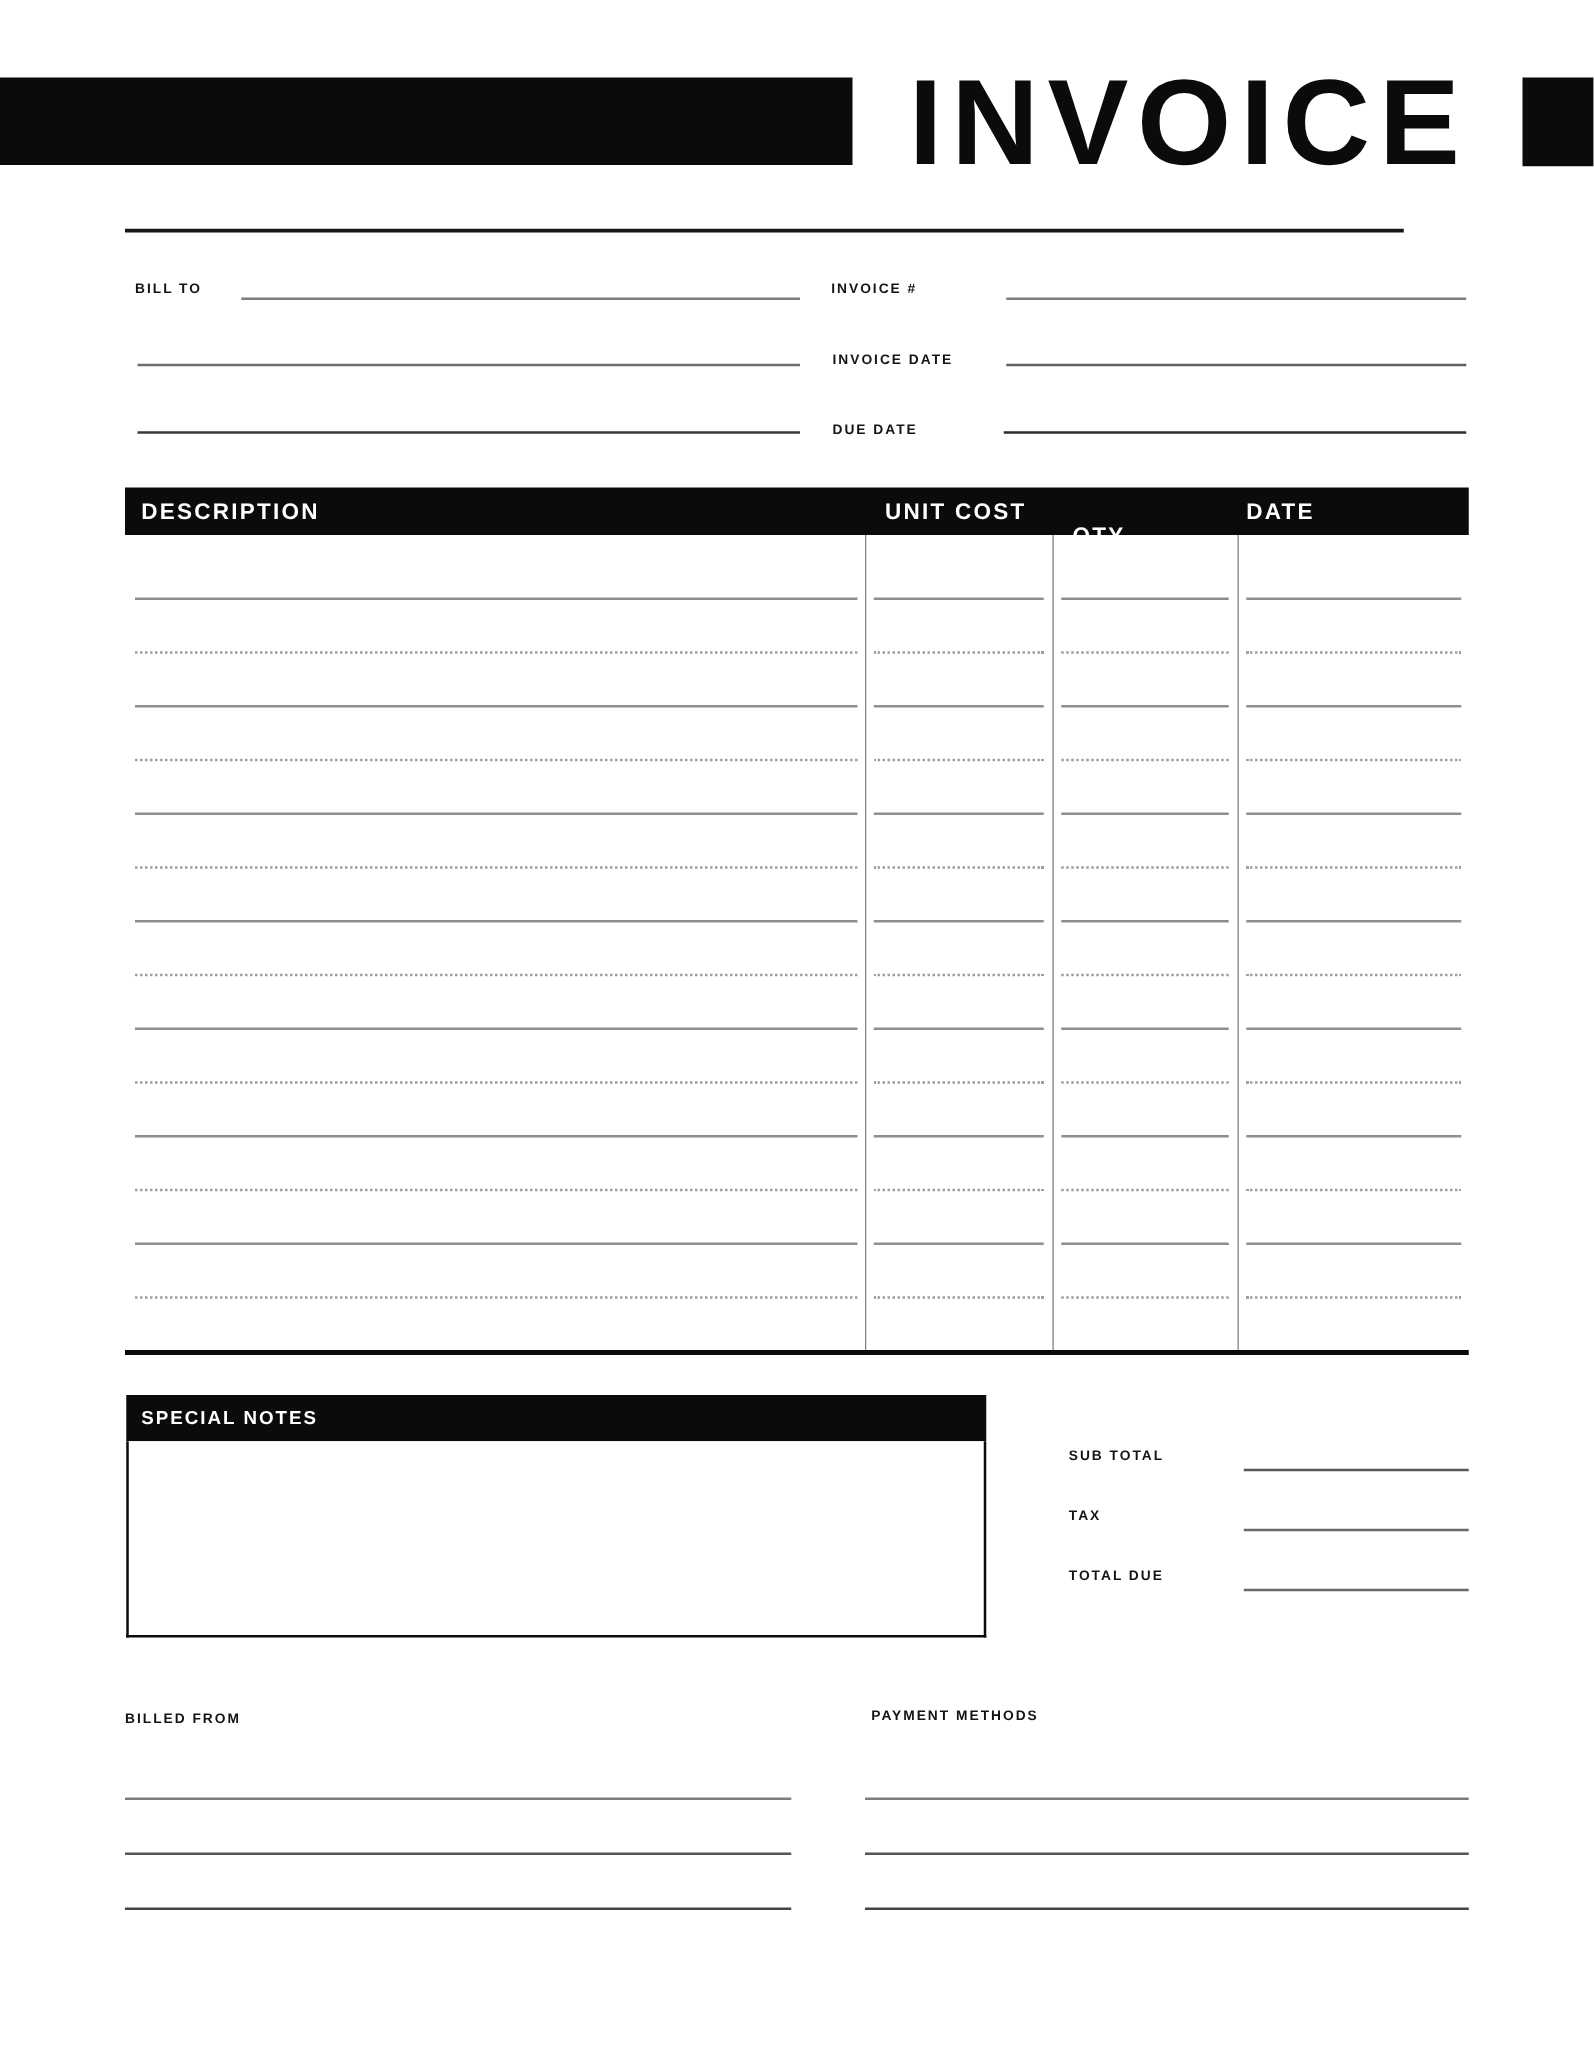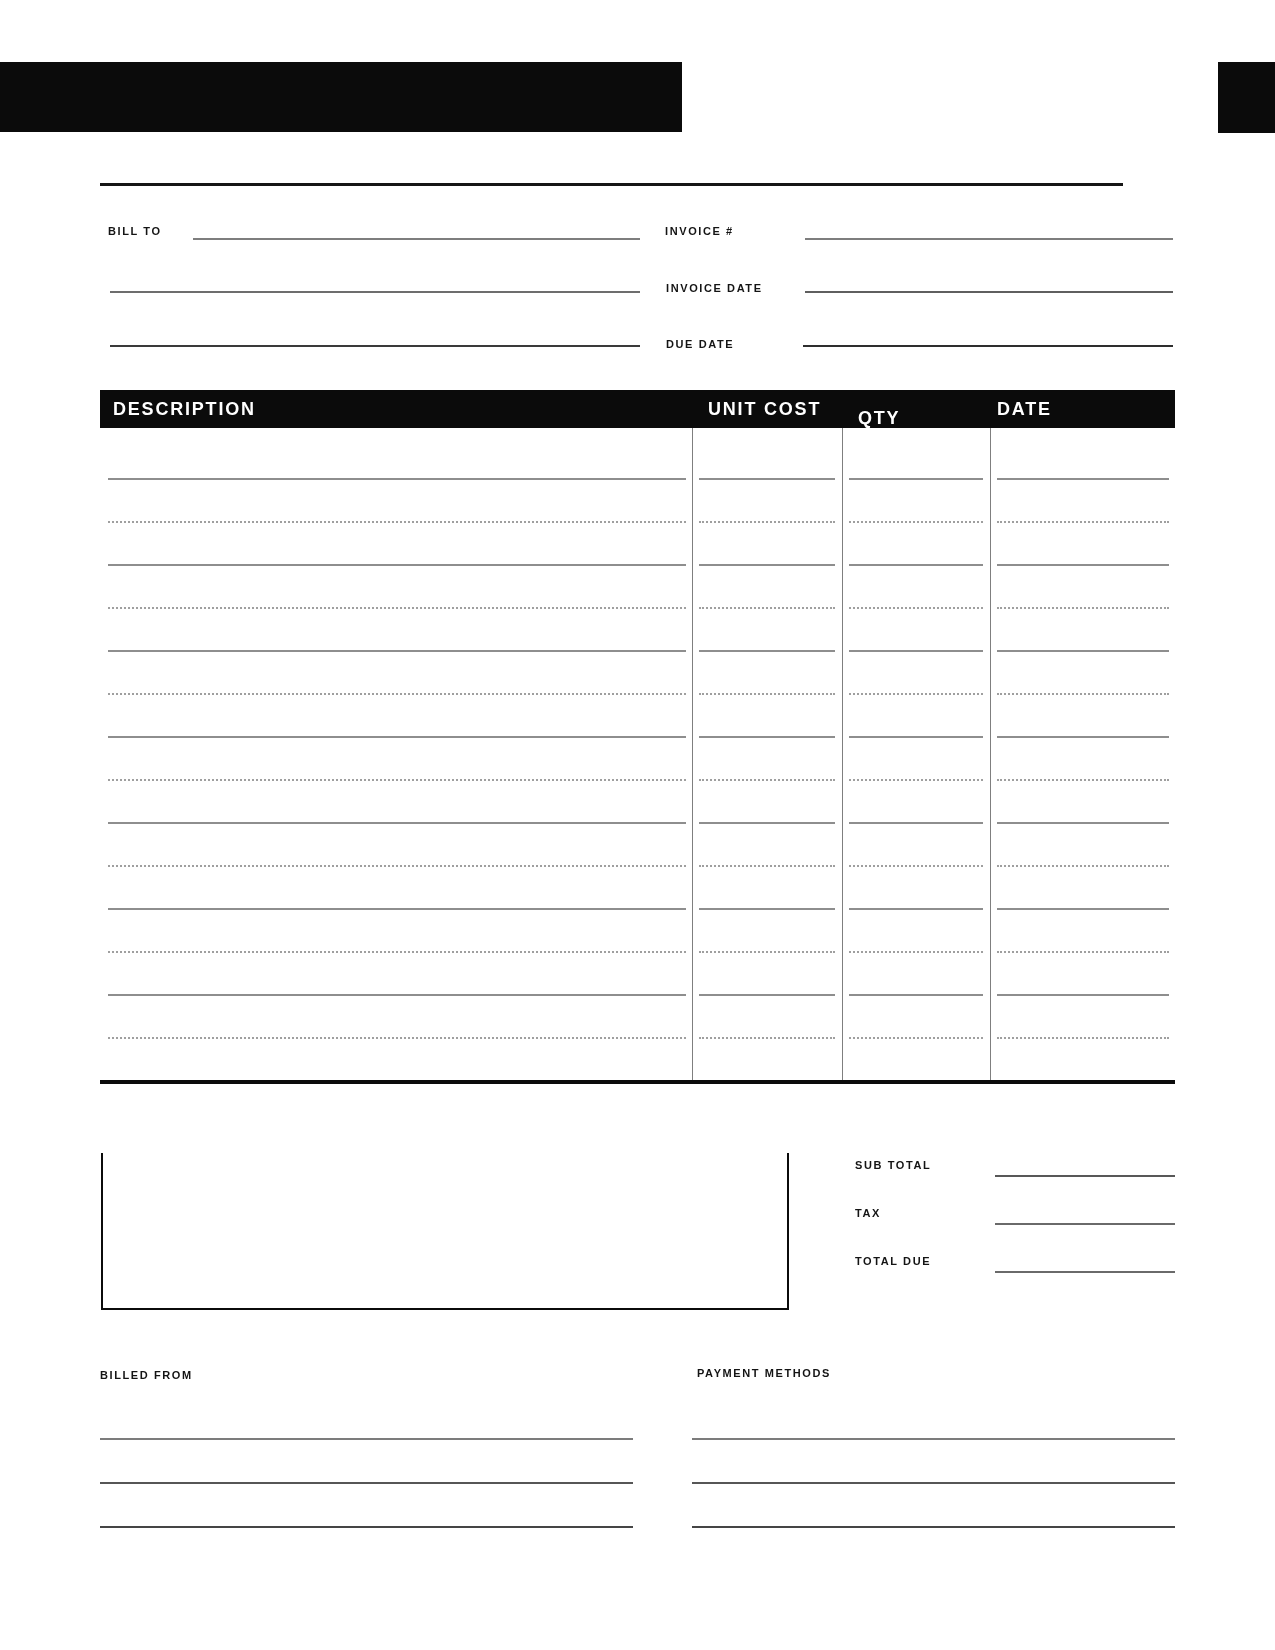--- a/index.html
+++ b/index.html
@@ -28,20 +28,21 @@
   }
   #notes-box{border:2px solid #0b0b0b;border-top:none;background:#fff;}
   .colhead{position:absolute;display:flex;align-items:center;}
 </style>
 </head>
 <body>
 
 <div id="page">
 
   <div class="abs bar" style="left:0;top:62px;width:682px;height:70px;"></div>
+  <div id="title" class="abs" style="left:727px;top:62px;height:71px;">INVOICE</div>
   <div class="abs bar" style="left:1218px;top:62px;width:57px;height:71px;"></div>
 
   <div class="abs" style="left:100px;top:183px;width:1023px;height:0;border-top:3px solid #161616;"></div>
 
   <div class="abs label" style="left:108px;top:224px;">BILL TO</div>
   <div class="abs wline" style="left:193px;top:238px;width:447px;border-top-color:#7e7e7e;"></div>
   <div class="abs wline" style="left:110px;top:291px;width:530px;border-top-color:#6d6d6d;"></div>
   <div class="abs wline" style="left:110px;top:345px;width:530px;border-top-color:#3a3a3a;"></div>
 
   <div class="abs label" style="left:665px;top:224px;">INVOICE #</div>
@@ -49,21 +50,21 @@
 
   <div class="abs label" style="left:666px;top:281px;">INVOICE DATE</div>
   <div class="abs wline" style="left:805px;top:291px;width:368px;border-top-color:#5f5f5f;"></div>
 
   <div class="abs label" style="left:666px;top:337px;">DUE DATE</div>
   <div class="abs wline" style="left:803px;top:345px;width:370px;border-top-color:#2e2e2e;"></div>
 
   <div class="abs bar" style="left:100px;top:390px;width:1075px;height:38px;"></div>
   <div class="colhead label white" style="left:113px;top:390px;height:38px;">DESCRIPTION</div>
   <div class="colhead label white" style="left:708px;top:390px;height:38px;">UNIT COST</div>
-  <div class="colhead label white" style="left:858px;top:390px;height:56px;">QTY</div>
+  <div class="colhead label white" style="left:858px;top:400px;height:56px;">QTY</div>
   <div class="colhead label white" style="left:997px;top:390px;height:38px;">DATE</div>
 
   <div class="abs" id="table-body" style="left:100px;top:428px;width:1075px;height:656px;border-bottom:4px solid #0b0b0b;box-sizing:border-box;">
     <div class="abs vline" style="left:592px;top:0;height:652px;"></div>
     <div class="abs vline" style="left:742px;top:0;height:652px;"></div>
     <div class="abs vline" style="left:890px;top:0;height:652px;"></div>
 
   <div class="hl-solid" style="left: 8px; top: 50px; width: 578px;"></div>
       <div class="hl-solid" style="left: 599px; top: 50px; width: 136px;"></div>
       <div class="hl-solid" style="left: 749px; top: 50px; width: 134px;"></div>
@@ -115,20 +116,23 @@
       <div class="hl-solid" style="left: 8px; top: 566px; width: 578px;"></div>
       <div class="hl-solid" style="left: 599px; top: 566px; width: 136px;"></div>
       <div class="hl-solid" style="left: 749px; top: 566px; width: 134px;"></div>
       <div class="hl-solid" style="left: 897px; top: 566px; width: 172px;"></div>
       <div class="hl-dot" style="left: 8px; top: 609px; width: 578px;"></div>
       <div class="hl-dot" style="left: 599px; top: 609px; width: 136px;"></div>
       <div class="hl-dot" style="left: 749px; top: 609px; width: 134px;"></div>
       <div class="hl-dot" style="left: 897px; top: 609px; width: 172px;"></div>
     </div>
 
+  <div class="abs bar" style="left:101px;top:1116px;width:688px;height:37px;">
+    <div class="colhead label white" style="left:12px;top:0;height:37px;letter-spacing:1.6px;font-size:15px;">SPECIAL NOTES</div>
+  </div>
   <div id="notes-box" class="abs" style="left:101px;top:1153px;width:688px;height:157px;box-sizing:border-box;"></div>
 
   <div class="abs label" style="left:855px;top:1158px;">SUB TOTAL</div>
   <div class="abs wline" style="left:995px;top:1175px;width:180px;border-top-color:#585858;"></div>
 
   <div class="abs label" style="left:855px;top:1206px;">TAX</div>
   <div class="abs wline" style="left:995px;top:1223px;width:180px;border-top-color:#6a6a6a;"></div>
 
   <div class="abs label" style="left:855px;top:1254px;">TOTAL DUE</div>
   <div class="abs wline" style="left:995px;top:1271px;width:180px;border-top-color:#6a6a6a;"></div>

